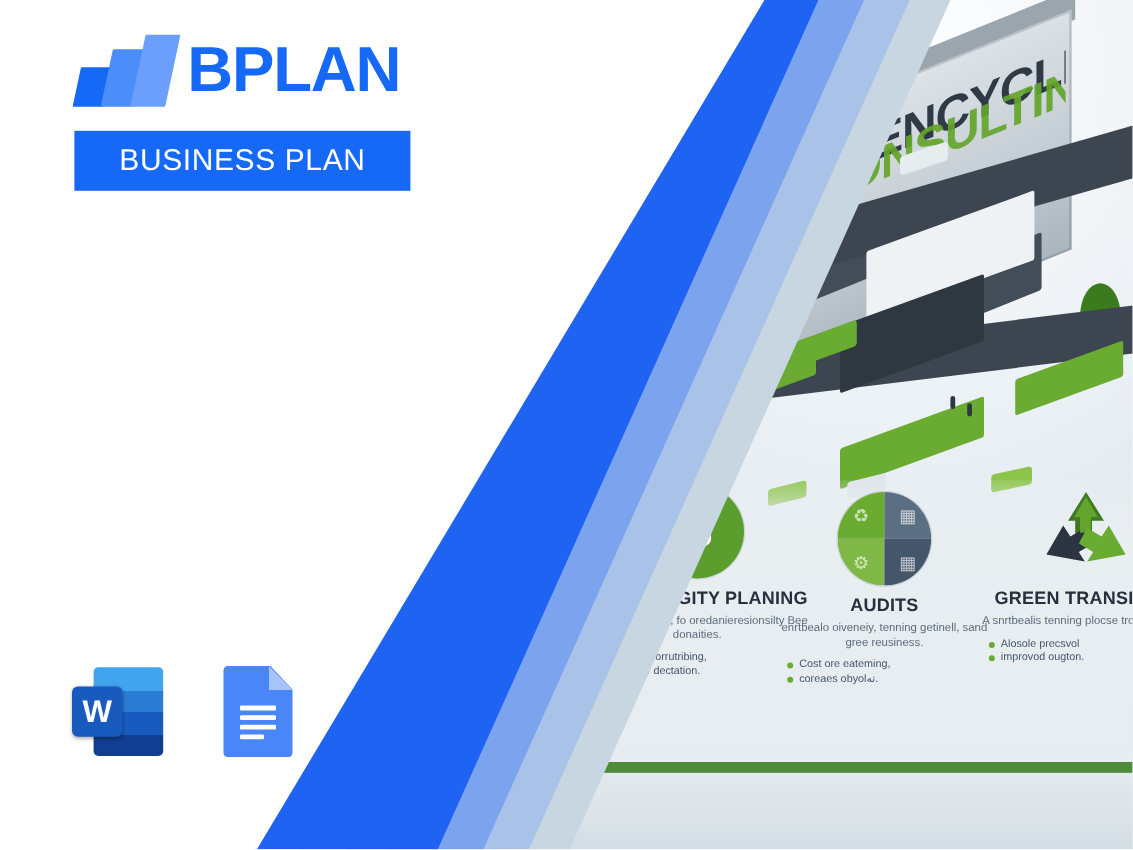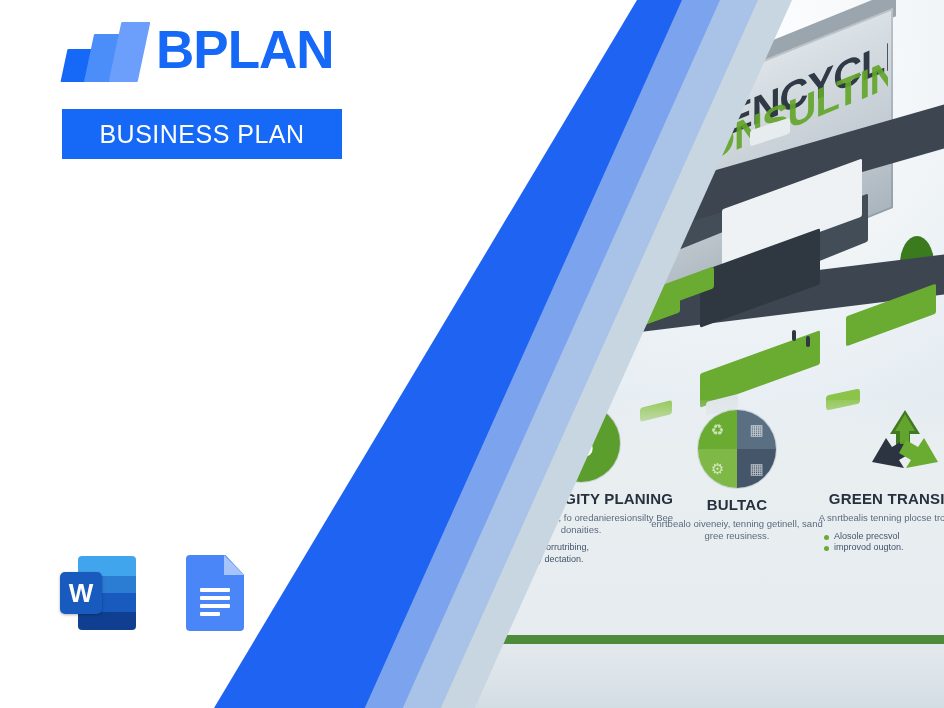--- a/index.html
+++ b/index.html
@@ -8,21 +8,21 @@
     width:944px; height:708px;
     font-family:"Liberation Sans", sans-serif;
     overflow:hidden; position:relative;
   }
 
   #stage{ position:absolute; inset:0; width:944px; height:708px; background:#ffffff; overflow:hidden; }
 
   
   .brand-block{ position:absolute; left:62px; top:22px; z-index:40; }
 
-  .logo-row{ display:flex; align-items:flex-start; height:74px; }
+  .logo-row{ display:flex; align-items:center; height:74px; }
   .logo-bars{ position:relative; width:84px; height:60px; margin-right:10px; }
   .logo-bars .bar{ position:absolute; bottom:0; transform:skewX(-12deg); border-radius:1px; }
   .bar1{ left:2px;  width:26px; height:33px; background:#1668f7; }
   .bar2{ left:27px; width:27px; height:48px; background:#4b8df9; }
   .bar3{ left:53px; width:29px; height:60px; background:#6c9ffb; }
 
   .brand-name{
     font-size:53px; font-weight:bold; color:#1668f7;
     letter-spacing:-1px; line-height:56px;
   }
@@ -342,22 +342,26 @@
         <div class="emblem quad2">
           <div class="quad q1"></div>
             <div class="quad q2"></div>
           <div class="quad q3"></div>
             <div class="quad q4"></div>
           <div class="quad-glyph" style="left:0;top:0;">♻</div>
           <div class="quad-glyph" style="left:50%;top:0;">▦</div>
           <div class="quad-glyph" style="left:0;top:50%;">⚙</div>
           <div class="quad-glyph" style="left:50%;top:50%;">▦</div>
         </div>
-        <h4>BULTAC</h4>
+        <h4>AUDITS</h4>
         <div class="sub">enrtbealo oiveneiy, tenning getinell, sand gree reusiness.</div>
+        <ul>
+          <li>Cost ore   eateming,</li>
+          <li>coreaes  obyolته.</li>
+        </ul>
       </div>
 
       <div class="card" style="left:812px; top:4px;">
         <div class="recycle">
           <svg width="84" height="78" viewBox="0 0 84 78" aria-hidden="true">
             <path d="M42 6 L57 30 L47 30 L47 44 L33 44 L33 30 L27 30 Z" fill="#3f7a23"></path>
             <path d="M9 58 L23 34 L29 43 L41 36 L48 49 L36 56 L41 64 Z" fill="#2b3440"></path>
             <path d="M75 58 L61 34 L55 43 L43 36 L36 49 L48 56 L43 64 Z" fill="#6aab31"></path>
             <path d="M42 10 L52 27 L46 27 L46 40 L37 40 L37 27 L32 27 Z" fill="#6aab31" opacity=".85"></path>
           </svg>

